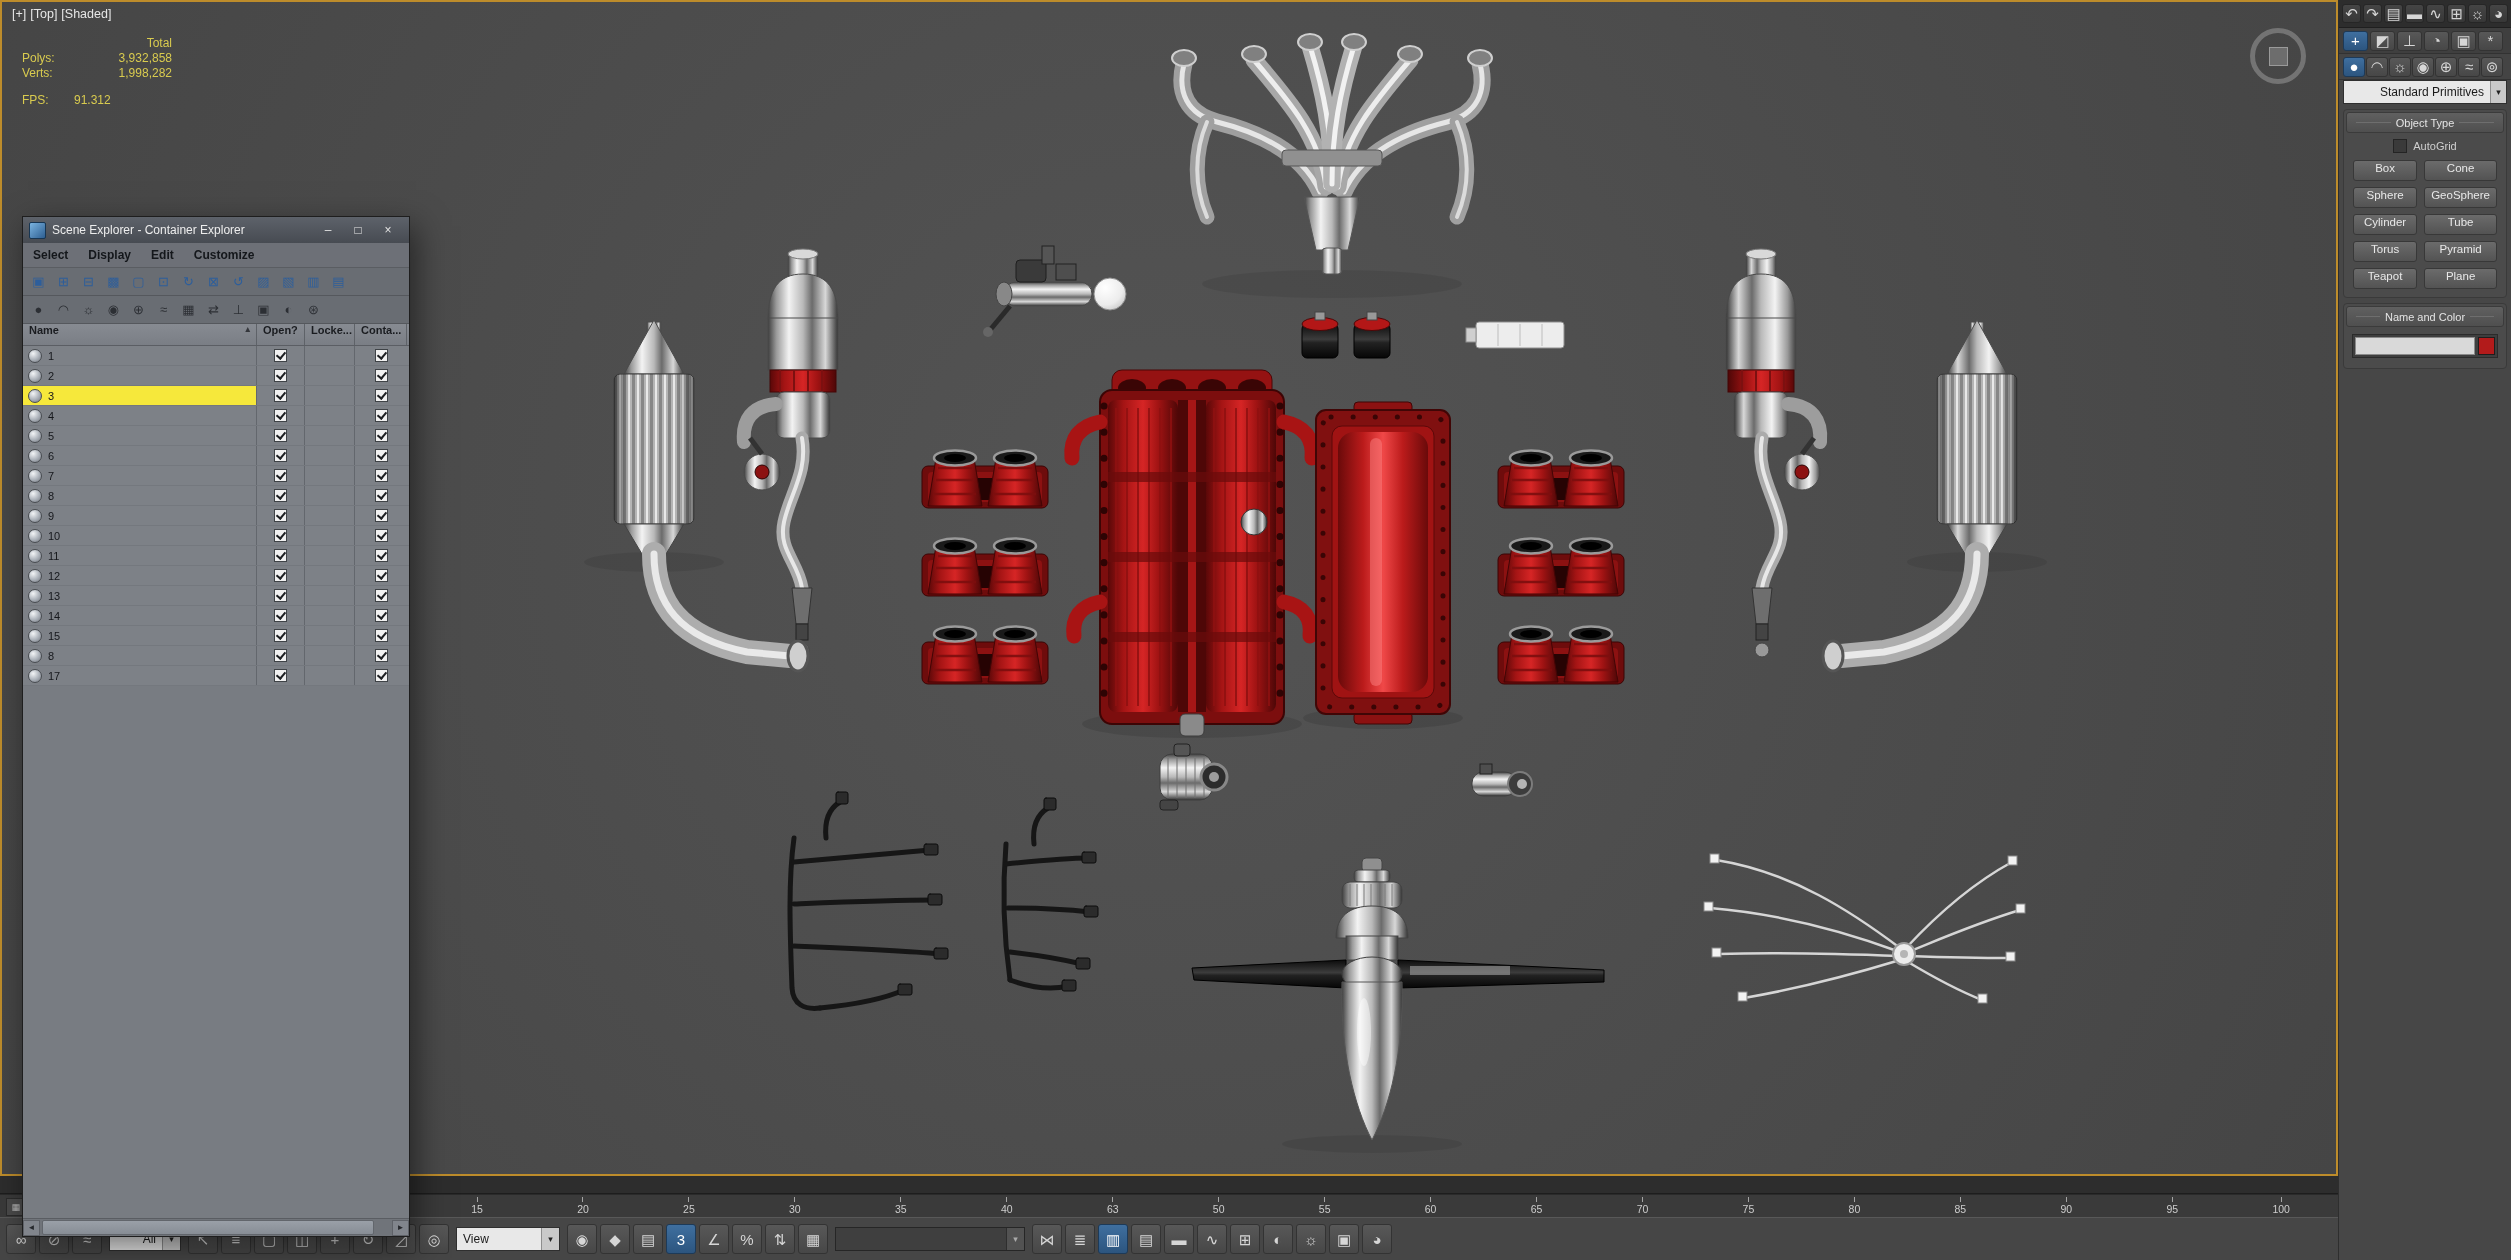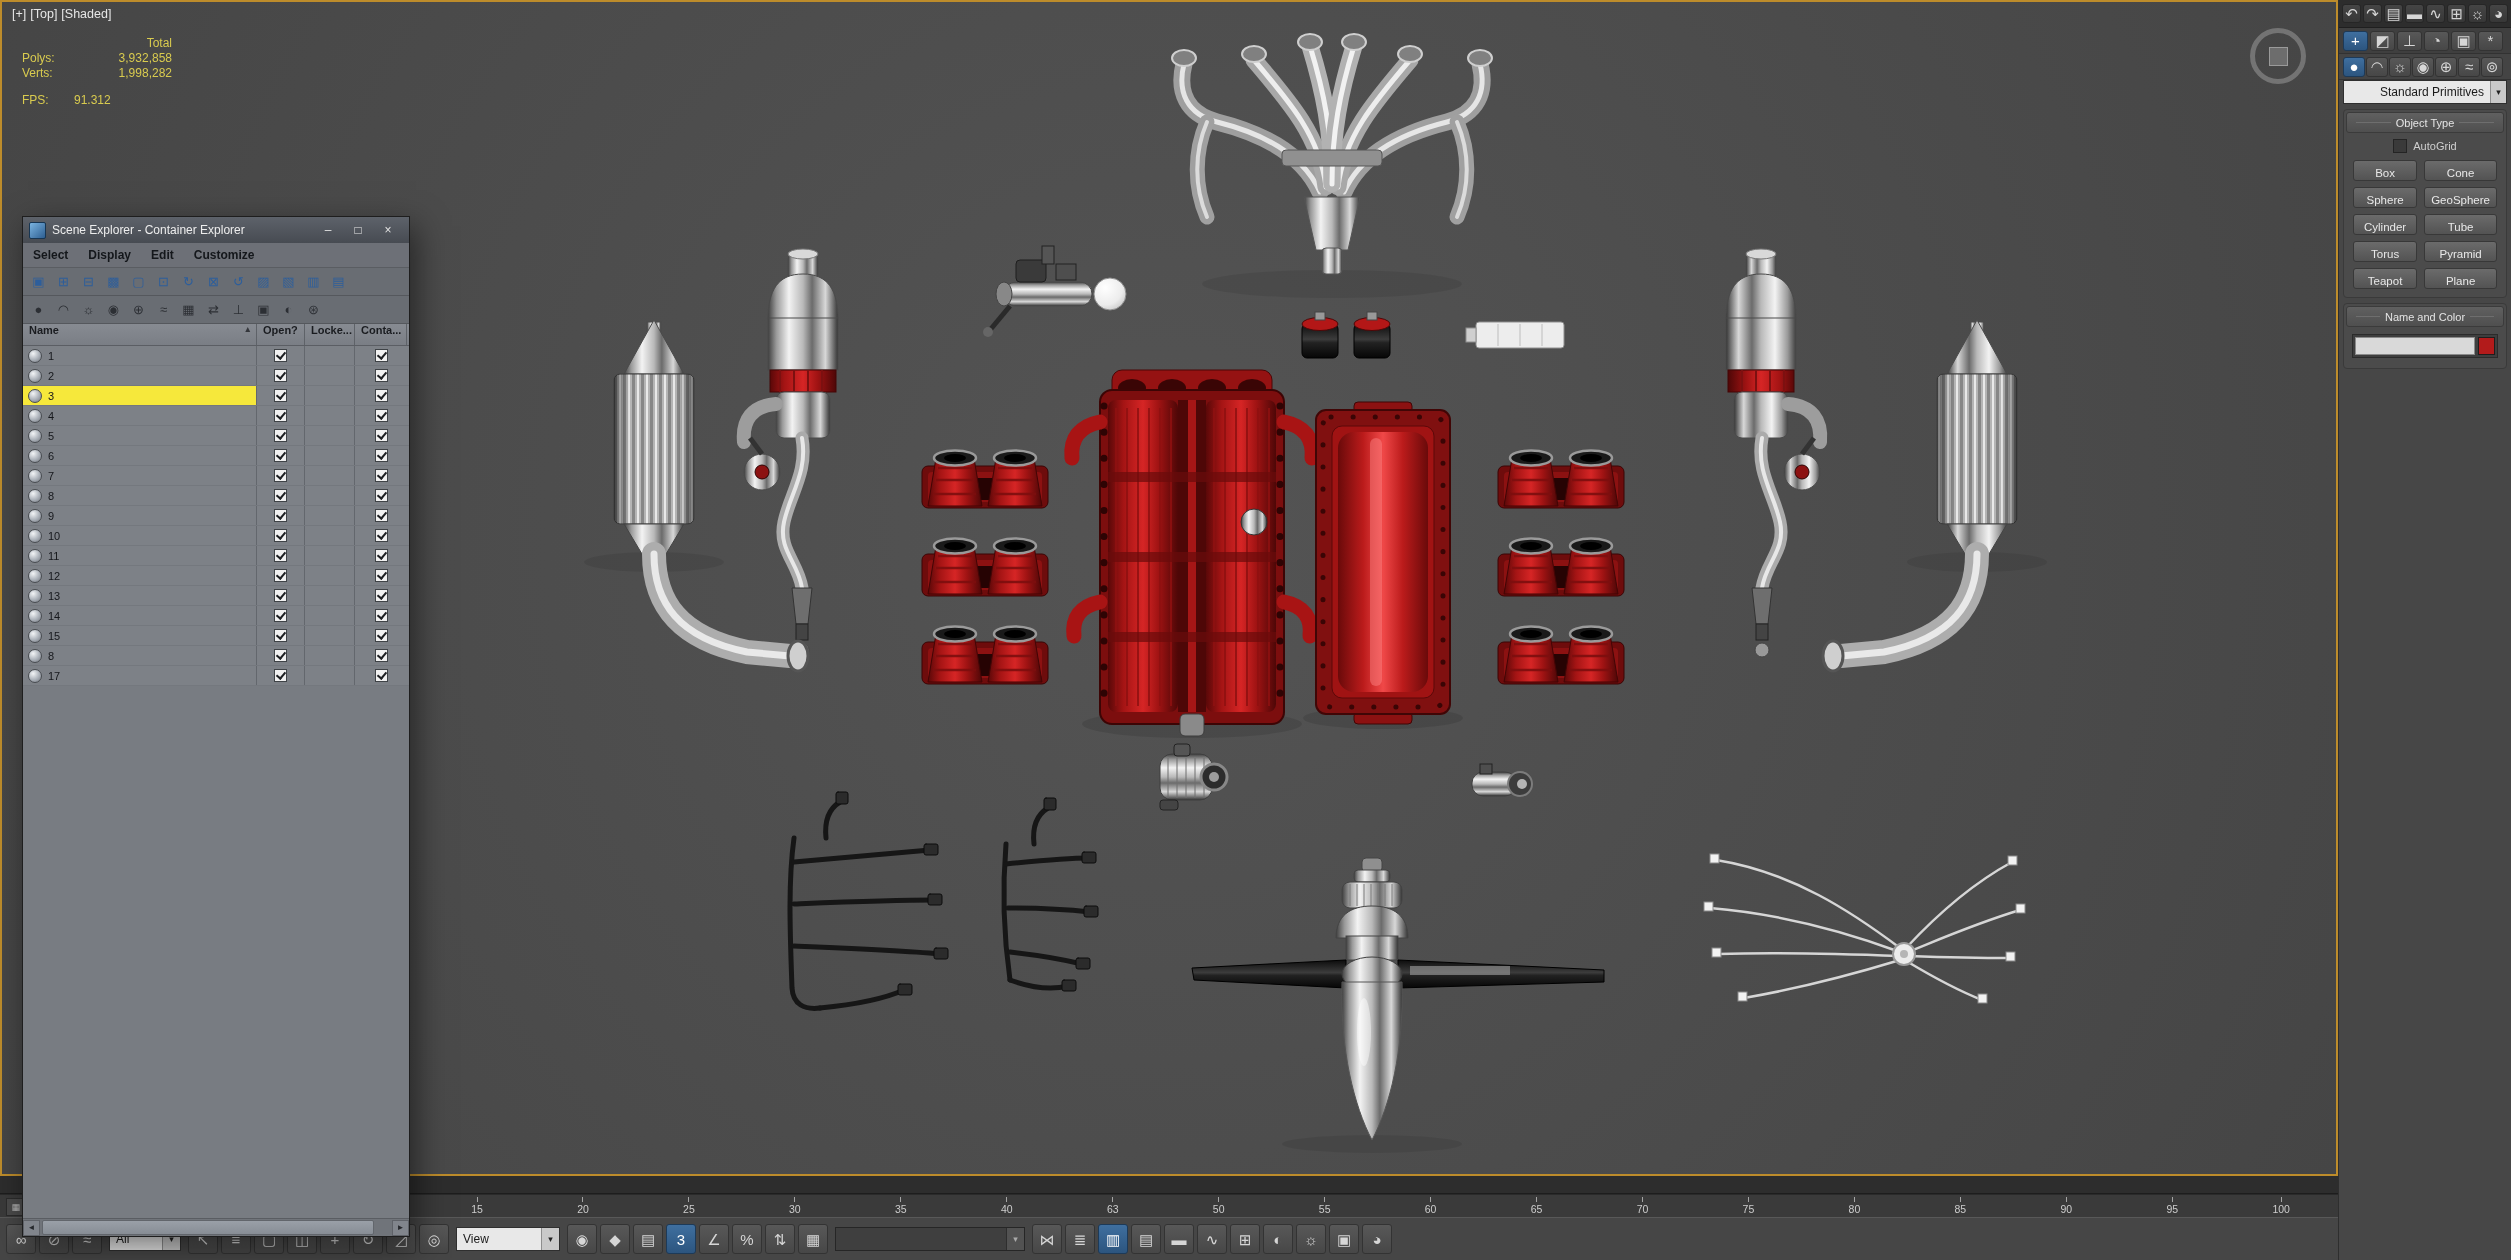--- a/index.html
+++ b/index.html
@@ -32,21 +32,21 @@
   .cat-row .tbi{width:22px;height:20px;font-size:11px;}
   .prim-dd{margin:6px 4px 2px;height:21px;text-align:right;}
   .rollout{margin:5px 4px 0;background:#4b4b4b;border:1px solid #3a3a3a;border-radius:4px;padding-bottom:8px;}
   .ro-head{height:19px;margin:2px;background:linear-gradient(#606060,#4f4f4f);border:1px solid #3b3b3b;border-radius:3px;
     display:flex;align-items:center;font-size:11px;color:#e4e4e4;padding:0 4px;}
   .ro-head::before,.ro-head::after{content:"";flex:1;height:1px;background:#6e6e6e;margin:0 5px;}
   .autogrid{display:flex;align-items:center;justify-content:center;gap:6px;margin:6px 0 7px;font-size:11px;color:#cfcfcf;}
   .agbox{width:12px;height:12px;background:#3a3a3a;border:1px solid #242424;}
   .ot-grid{display:grid;grid-template-columns:1fr 1fr;gap:6px 7px;padding:0 9px;}
   .ot-btn{height:21px;background:linear-gradient(#6b6b6b,#535353);border:1px solid #383838;border-radius:3px;
-    color:#e8e8e8;font-size:11.5px;display:flex;align-items:flex-end;justify-content:center;cursor:default;}
+    color:#e8e8e8;font-size:11.5px;display:flex;align-items:flex-start;justify-content:center;cursor:default;}
   .nc-row{display:flex;align-items:center;margin:7px 8px 2px;height:24px;background:#3e3e3e;border:1px solid #2b2b2b;padding:2px;box-sizing:border-box;}
   .nc-input{flex:1;height:16px;background:#d9d9d9;border:1px solid #8a8a8a;}
   .nc-swatch{width:15px;height:16px;background:#b21b1b;border:1px solid #1e1e1e;margin-left:3px;}
 
   
   .tbi{width:30px;height:30px;background:linear-gradient(#585858,#474747);border:1px solid #333;border-radius:3px;
     color:#d6d6d6;display:flex;align-items:center;justify-content:center;padding:0;cursor:default;}
   .tbi .g{font-size:15px;line-height:1;pointer-events:none;}
   .tbi.active{background:linear-gradient(#3f6f9f,#2c557f);border-color:#1d3a58;color:#fff;}
   .tb-group{display:flex;gap:3px;}
@@ -63,21 +63,21 @@
   .ruler-mini{position:absolute;left:6px;top:3px;width:18px;height:16px;background:#4a4a4a;border:1px solid #2b2b2b;
     color:#bbb;font-size:9px;display:flex;align-items:center;justify-content:center;}
   .ruler-ticks{position:absolute;left:165px;right:48px;top:2px;display:flex;justify-content:space-between;}
   .tick{display:flex;flex-direction:column;align-items:center;font-size:10.5px;color:#cdcdcd;line-height:12px;}
   .tick i{width:1px;height:5px;background:#a5a5a5;display:block;margin-bottom:1px;}
   .main-toolbar{height:43px;background:#464646;border-top:1px solid #585858;display:flex;align-items:center;padding:0 6px;gap:3px;}
   .tb-dd{height:24px;display:flex;align-items:center;background:#e8e8e8;border:1px solid #2f2f2f;margin:0 4px;box-sizing:border-box;}
   .dd-text{flex:1;padding:0 6px;font-size:12px;color:#1a1a1a;white-space:nowrap;overflow:hidden;}
   .dd-arrow{width:17px;height:100%;background:#c9c9c9;border-left:1px solid #8e8e8e;display:flex;align-items:center;justify-content:center;}
   .dd-arrow::after{content:"▾";font-size:9px;color:#222;}
-  .filter-dd{width:72px;}
+  .filter-dd{width:72px;text-align:right;}
   .coord-dd{width:104px;}
   .sets-dd{width:190px;background:#3f3f3f;border-color:#262626;}
   .sets-dd .dd-text{color:#9a9a9a;}
   .sets-dd .dd-arrow{background:#525252;border-left-color:#2e2e2e;}
   .sets-dd .dd-arrow::after{color:#aaa;}
   .prim-dd .dd-arrow{width:15px;}
 
   
   .se-window{position:absolute;left:22px;top:216px;width:388px;height:1021px;z-index:10;
     background:#75797f;border:1px solid #1e1e1e;box-shadow:6px 10px 30px rgba(0,0,0,.5);

